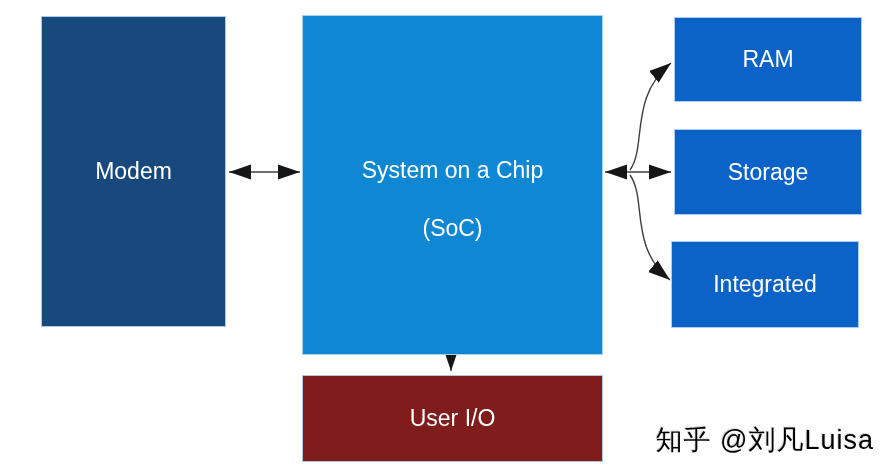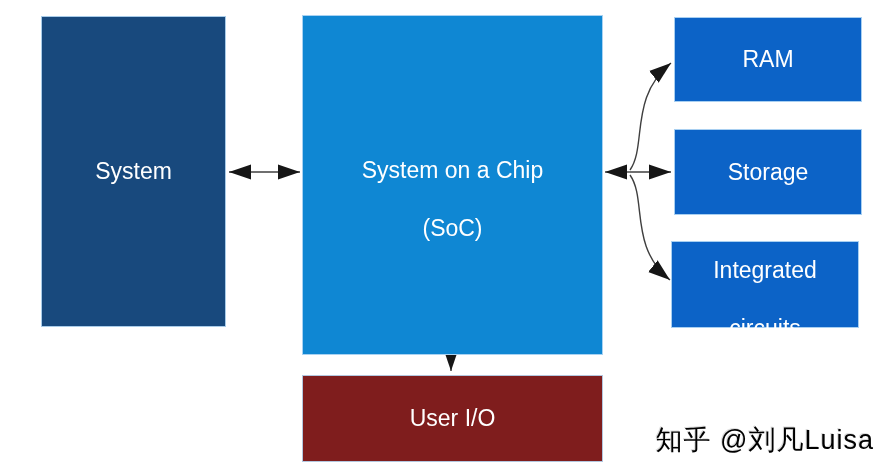--- a/index.html
+++ b/index.html
@@ -74,42 +74,41 @@
     <path class="edge-line" d="M630,170 C647,146 629,97 671,63" marker-end="url(#ah-end)"></path>
 
     <path class="edge-line" d="M630,172 L671,172" marker-end="url(#ah-end)"></path>
 
     <path class="edge-line" d="M630,175 C647,199 629,247 670,280" marker-end="url(#ah-end)"></path>
 
     <path class="edge-line" d="M451,331 L451,371" marker-start="url(#ah-start)" marker-end="url(#ah-end)"></path>
   </svg>
 
   <div class="node n-modem" style="background-color: rgb(24, 73, 125);">
-    <span class="lbl">System</span>
+    <span class="lbl">Modem</span>
   </div>
 
   <div class="node n-soc" style="background-color: rgb(15, 135, 211);">
     <span class="lbl">
       <span>System on a Chip</span><br>
       <span>(SoC)</span>
     </span>
   </div>
 
   <div class="node n-ram" style="background-color: rgb(12, 99, 199);">
     <span class="lbl">RAM</span>
   </div>
 
   <div class="node n-storage" style="background-color: rgb(12, 99, 199);">
     <span class="lbl">Storage</span>
   </div>
 
   <div class="node n-ic" style="background-color: rgb(12, 99, 199);">
     <span class="lbl">
       <span>Integrated</span><br>
-      <span>circuits</span>
     </span>
   </div>
 
   <div class="node n-userio" style="background-color: #7f1d1d;">
     <span class="lbl">User I/O</span>
   </div>
 
   <div class="watermark" style="color: #000000;">知乎 @刘凡Luisa</div>
 
 </div>

